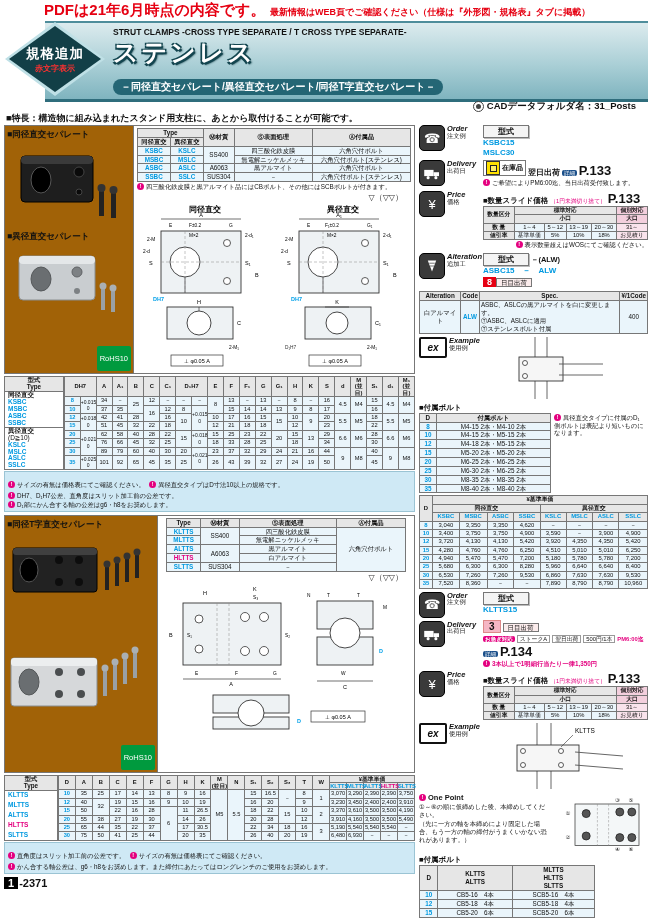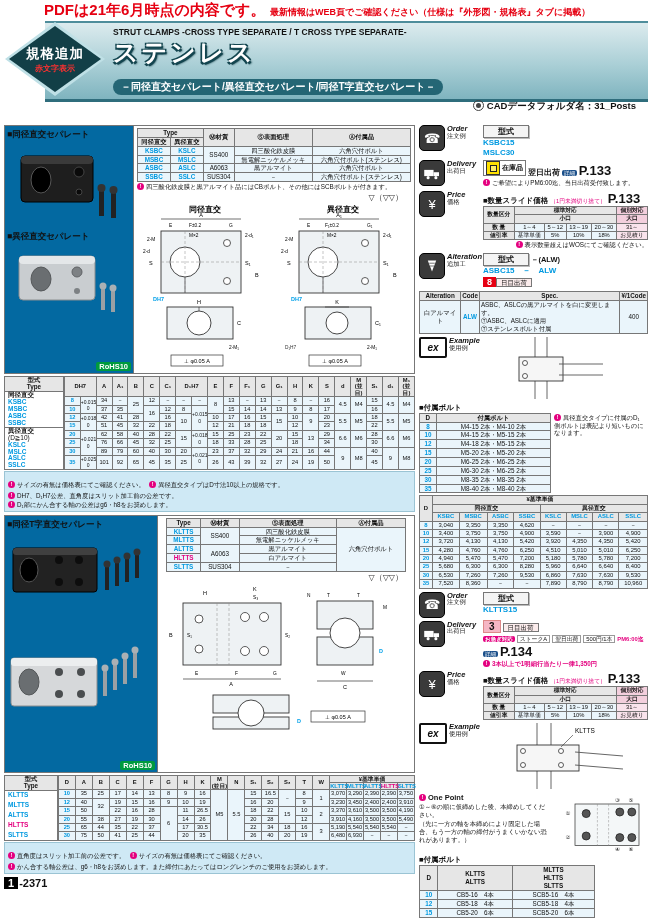--- a/index.html
+++ b/index.html
@@ -24,32 +24,32 @@
   .badge .btxt{position:absolute;inset:0;display:flex;flex-direction:column;align-items:center;justify-content:center;z-index:2}
   .badge .b1{color:#fff;font-size:13.5px;font-weight:bold;letter-spacing:1px}
   .badge .b2{color:#ff3030;font-size:8px;font-weight:bold}
   .service{position:absolute;right:6px;top:5px;width:104px;height:56px;background:#eaf6f9;
            border:2px solid #8fc3cf;border-radius:28px;text-align:center;padding-top:3px;box-sizing:border-box}
   .sv1{font-size:5.5px;color:#0d6b54;font-weight:bold}
   .sv2{font-size:10px;font-weight:bold;color:#2288cc;font-style:italic;line-height:1}
   .sv3{font-size:4.8px;color:#333}
   .sv4{font-size:5.5px;color:#fff;background:#2b6f9e;border-radius:8px;margin:1px 10px 0;padding:0 2px}
   
-  .cadline{position:absolute;top:100px;right:14px;font-size:9.5px;font-weight:bold;display:flex;align-items:flex-start}
+  .cadline{position:absolute;top:100px;right:14px;font-size:9.5px;font-weight:bold;display:flex;align-items:center}
   .cadic{display:inline-block;width:9px;height:9px;border:1.5px solid #444;border-radius:50%;position:relative;margin-right:3px}
   .cadic::after{content:"";position:absolute;inset:2px;background:#444;border-radius:50%}
   .feature{position:absolute;top:112px;left:6px;font-size:9px;font-weight:bold}
   
   .leftcol{position:absolute;top:125px;left:4px;width:411px}
   .rightcol{position:absolute;top:125px;left:419px;width:229px;font-size:7px}
   
   .pbox{border:1.5px solid #777;display:flex;margin-bottom:2px;background:#fff}
-  .photo-panel{width:128px;border-right:1.5px solid #777;padding:2px;position:relative;background:#0369a1}
+  .photo-panel{width:128px;border-right:1.5px solid #777;padding:2px;position:relative;background:#a16207}
   .sec-label{font-size:8.5px;font-weight:bold;margin:1px 0}
-  .rohs{position:absolute;bottom:2px;right:2px;background:#009a3e;color:#fff;font-size:7.5px;font-weight:bold;padding:0 3px;border-radius:2px}
+  .rohs{position:absolute;bottom:2px;right:2px;background:#009a3e;color:#fff;font-size:7.5px;font-weight:normal;padding:8px 3px;border-radius:2px}
   .spec-panel{flex:1;padding:2px 3px;position:relative}
   
   .tbl{border-collapse:collapse}
   .tbl td{border:1px solid #777;text-align:center;padding:0 1px;line-height:1.25;white-space:pre-line;background:#eaf5fb;font-size:6.3px}
   .tbl thead td{background:#e6e6e6;font-weight:bold;color:#111}
   .bl{color:#0099e0 !important;font-weight:bold}
   .mg{color:#e4007f !important;font-weight:bold}
   .lf{text-align:left !important}
   .fcb tbody td:first-child{color:#0099e0;font-weight:bold}
   .hh{background:#e6e6e6 !important;font-weight:bold}
@@ -128,20 +128,21 @@
     <div class="btxt">
       <span class="b1">規格追加</span>
       <span class="b2">赤文字表示</span>
     </div>
   </div>
 
   <div class="cadline">
     <span class="cadic"></span>
     <span>CADデータフォルダ名：31_Posts</span>
   </div>
+  <div class="feature">■特長：構造物に組み込まれたスタンド用支柱に、あとから取付けることが可能です。</div>
 
   <div class="leftcol">
 
     <div class="pbox">
       <div class="photo-panel">
         <div class="sec-label">■同径直交セパレート</div>
         <svg width="120" height="84">
           <rect x="14" y="14" width="72" height="46" rx="4" fill="#1e1e1e" stroke="#000"></rect>
           <rect x="14" y="14" width="72" height="8" rx="4" fill="#3a3a3a"></rect>
           <ellipse cx="34" cy="38" rx="10" ry="13" fill="#000" stroke="#555"></ellipse>

